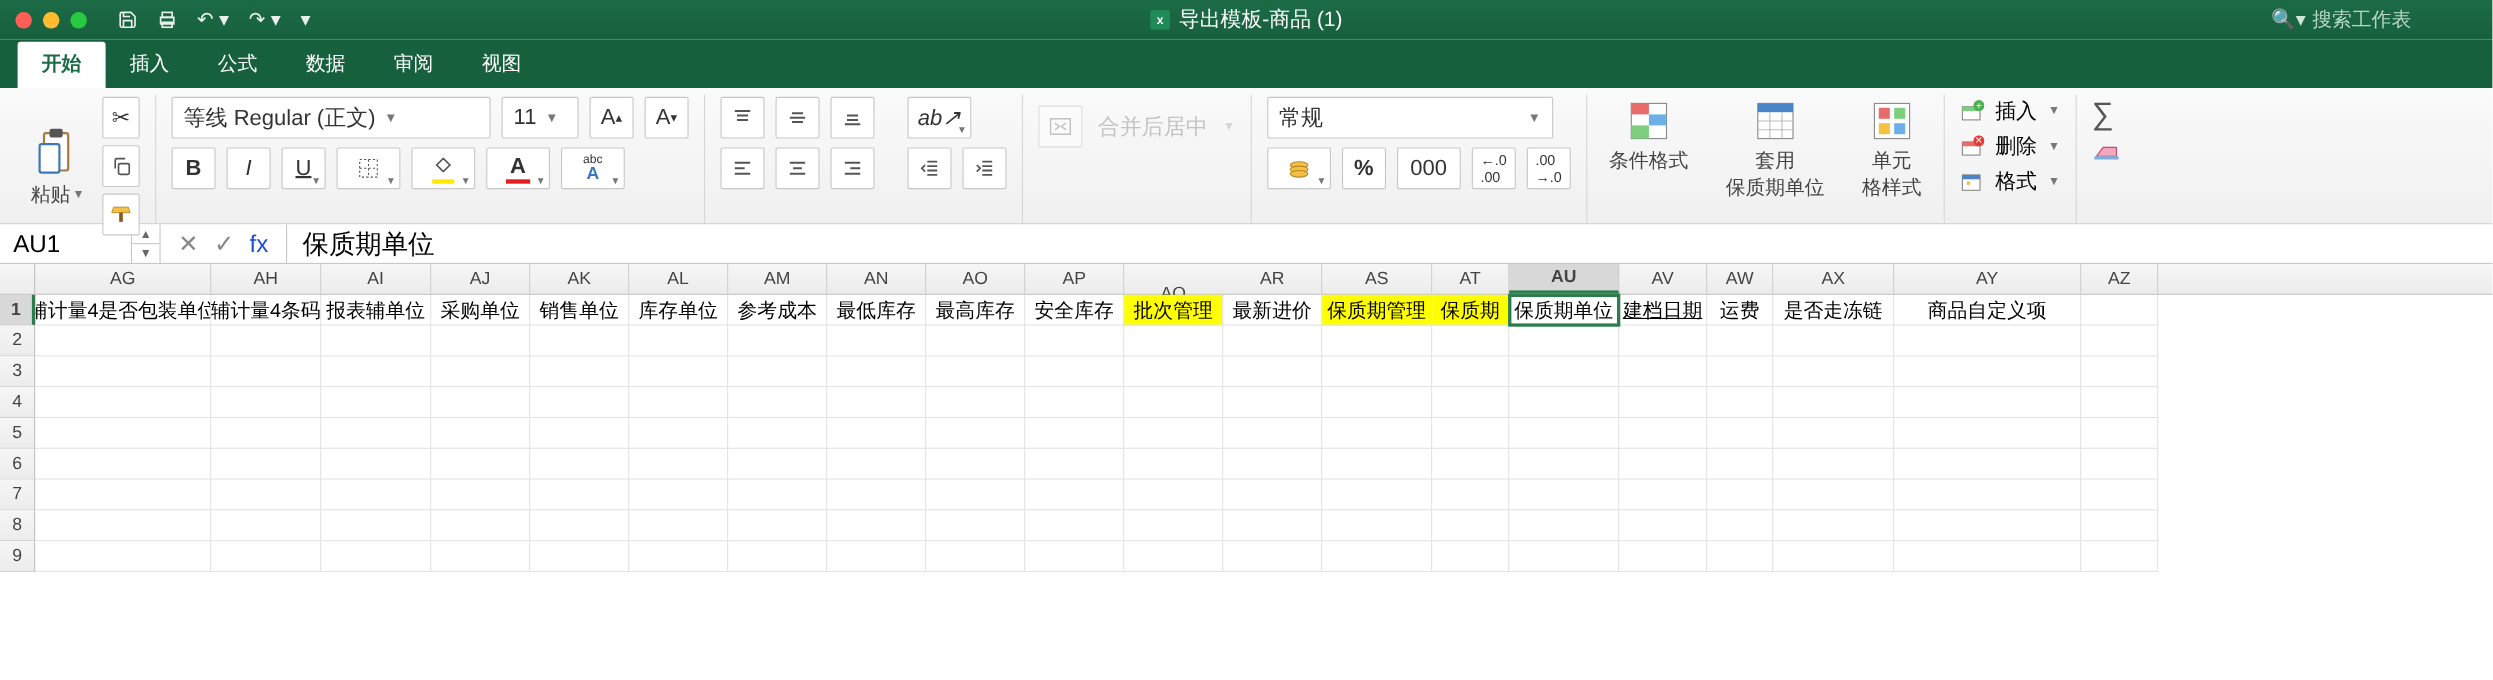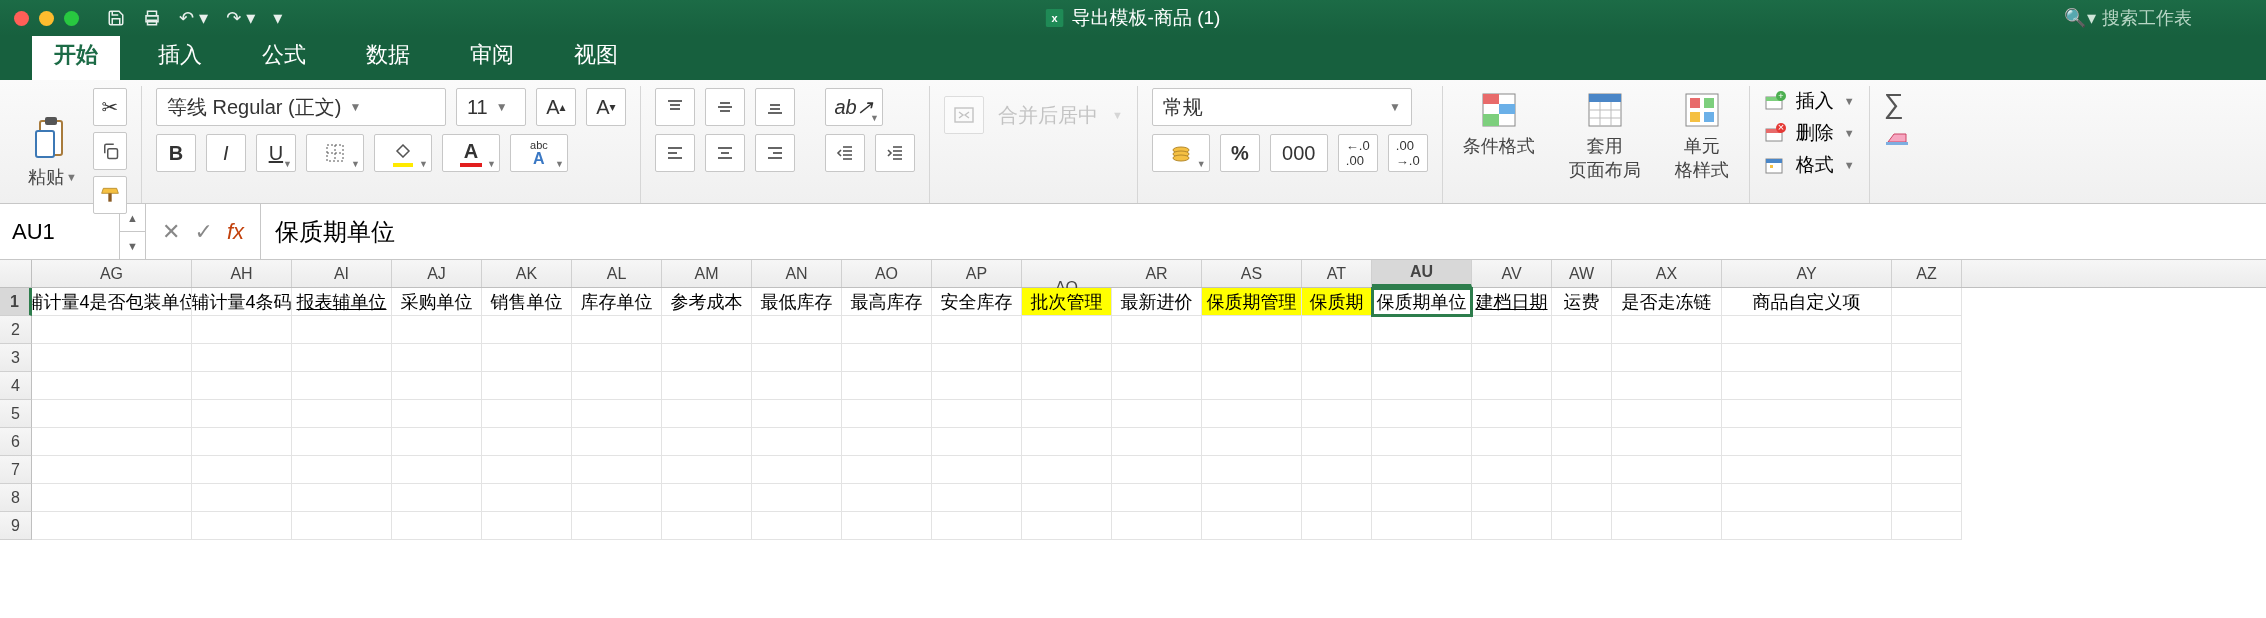--- a/index.html
+++ b/index.html
@@ -12,21 +12,21 @@
   .tl.r { background: #ff5f57; } .tl.y { background: #febc2e; } .tl.g { background: #28c840; }
   .qat { display: flex; gap: 18px; margin-left: 28px; align-items: center; }
   .qat .qi { color: #fff; opacity: .9; display: flex; align-items: center; font-size: 18px; }
   .doc-title { position: absolute; left: 50%; transform: translateX(-50%); display: flex; align-items: center; gap: 8px; font-size: 19px; }
   .search-wrap { margin-left: auto; margin-right: 14px; display: flex; align-items: center; gap: 6px; color: #cfe5d8; font-size: 18px; }
   .search-wrap input { background: transparent; border: none; outline: none; color: #fff; font-size: 18px; width: 150px; }
   .search-wrap input::placeholder { color: #b8d6c5; }
 
   
   .ribbon-tabs { background: #17603e; height: 44px; display: flex; align-items: flex-end; padding-left: 16px; gap: 0; }
-  .ribbon-tabs .tab { color: #fff; font-size: 22px; padding: 8px 22px 10px; cursor: pointer; margin-left: 16px; }
+  .ribbon-tabs .tab { color: #fff; font-size: 18px; padding: 8px 22px 10px; cursor: pointer; }
   .ribbon-tabs .tab.active { background: #fff; color: #1c6b46; border-top-left-radius: 3px; border-top-right-radius: 3px; font-weight: 600; }
 
   
   .ribbon { background: linear-gradient(#fafafa,#f0f0f0); border-bottom: 1px solid #c7c7c7; height: 124px; display: flex; align-items: stretch; padding: 6px 8px 0; gap: 0; }
   .group { display: flex; flex-direction: column; padding: 2px 14px 4px; border-right: 1px solid #d6d6d6; }
   .group:last-child { border-right: none; }
   .group-row { display: flex; align-items: center; gap: 10px; }
 
   .vbtn { display: flex; flex-direction: column; align-items: center; gap: 4px; font-size: 18px; color: #444; padding: 2px 6px; }
   .vbtn svg { display: block; }
@@ -37,27 +37,27 @@
   .sq .mini-dd { position: absolute; right: 3px; bottom: 2px; font-size: 9px; color: #777; }
   .sq.wide { width: 58px; }
   .sq.narrow { width: 34px; }
 
   .rowgap { height: 8px; }
 
   .underline-y { border-bottom: 4px solid #ffea00; }
   .underline-r { border-bottom: 4px solid #e21e1e; }
 
   
-  .fbar { height: 56px; border-bottom: 1px solid #c7c7c7; display: flex; align-items: stretch; background: #fff; }
+  .fbar { height: 36px; border-bottom: 1px solid #c7c7c7; display: flex; align-items: stretch; background: #fff; }
   .namebox { width: 120px; border-right: 1px solid #c7c7c7; display: flex; align-items: center; padding: 0 12px; font-size: 22px; }
   .spinner { width: 26px; border-right: 1px solid #c7c7c7; display: flex; flex-direction: column; }
   .spinner div { flex: 1; display: flex; align-items: center; justify-content: center; font-size: 11px; color: #666; border-bottom: 1px solid #c7c7c7; }
   .spinner div:last-child { border-bottom: none; }
   .fx-btns { display: flex; align-items: center; gap: 14px; padding: 0 16px; border-right: 1px solid #c7c7c7; color: #888; font-size: 22px; }
-  .fx-btns .fx { font-style: italic; color: #c2410c; }
+  .fx-btns .fx { color: #1d4ed8; }
   .formula-input { flex: 1; padding: 0 14px; font-size: 24px; display: flex; align-items: center; }
 
   
   .sheet { display: flex; flex-direction: column; }
   .col-headers { display: flex; height: 28px; background: linear-gradient(#f6f6f6,#ececec); border-bottom: 1px solid #bfbfbf; }
   .corner { width: 32px; border-right: 1px solid #bfbfbf; }
   .ch { border-right: 1px solid #d0d0d0; display: flex; align-items: center; justify-content: center; font-size: 16px; color: #444; }
   .ch.sel { background: #d8d8d8; border-bottom: 3px solid #2d7d4c; font-weight: 600; }
 
   .rows { display: flex; flex-direction: column; }
@@ -334,21 +334,21 @@
       <div class="vbtn">
         <svg width="40" height="40" viewBox="0 0 40 40">
             <rect x="4" y="4" width="32" height="32" fill="#fff" stroke="#888"></rect>
             <rect x="4" y="4" width="32" height="8" fill="#4a86c7"></rect>
             <line x1="4" y1="20" x2="36" y2="20" stroke="#bbb"></line>
             <line x1="4" y1="28" x2="36" y2="28" stroke="#bbb"></line>
             <line x1="15" y1="12" x2="15" y2="36" stroke="#bbb"></line>
             <line x1="26" y1="12" x2="26" y2="36" stroke="#bbb"></line>
           </svg>
         <span style="white-space:pre-line;text-align:center">套用
-页面布局</span>
+保质期单位</span>
       </div>
       <div class="vbtn">
         <svg width="40" height="40" viewBox="0 0 40 40">
             <rect x="4" y="4" width="32" height="32" fill="#fff" stroke="#888"></rect>
             <rect x="8" y="8" width="10" height="10" fill="#e86b6b"></rect>
             <rect x="22" y="8" width="10" height="10" fill="#7dcf7d"></rect>
             <rect x="8" y="22" width="10" height="10" fill="#f5c042"></rect>
             <rect x="22" y="22" width="10" height="10" fill="#6bb0e8"></rect>
           </svg>
         <span style="white-space:pre-line;text-align:center">单元
@@ -445,21 +445,21 @@
         <div class="ch" style="width: 110px;">AX</div>
         <div class="ch" style="width: 170px;">AY</div>
         <div class="ch" style="width: 70px;">AZ</div>
       </div>
   </div>
   <div class="rows" id="rows">
       <div class="row">
         <div class="rh sel">1</div>
         <div class="cell" style="width: 160px;">辅计量4是否包装单位</div>
         <div class="cell" style="width: 100px;">辅计量4条码</div>
-        <div class="cell" style="width: 100px; text-decoration: underline;">报表辅单位</div>
+        <div class="cell" style="width: 100px;">报表辅单位</div>
         <div class="cell" style="width: 90px;">采购单位</div>
         <div class="cell" style="width: 90px;">销售单位</div>
         <div class="cell" style="width: 90px;">库存单位</div>
         <div class="cell" style="width: 90px;">参考成本</div>
         <div class="cell" style="width: 90px;">最低库存</div>
         <div class="cell" style="width: 90px;">最高库存</div>
         <div class="cell" style="width: 90px;">安全库存</div>
         <div class="cell hl" style="width: 90px;">批次管理</div>
         <div class="cell" style="width: 90px;">最新进价</div>
         <div class="cell hl" style="width: 100px;">保质期管理</div>

